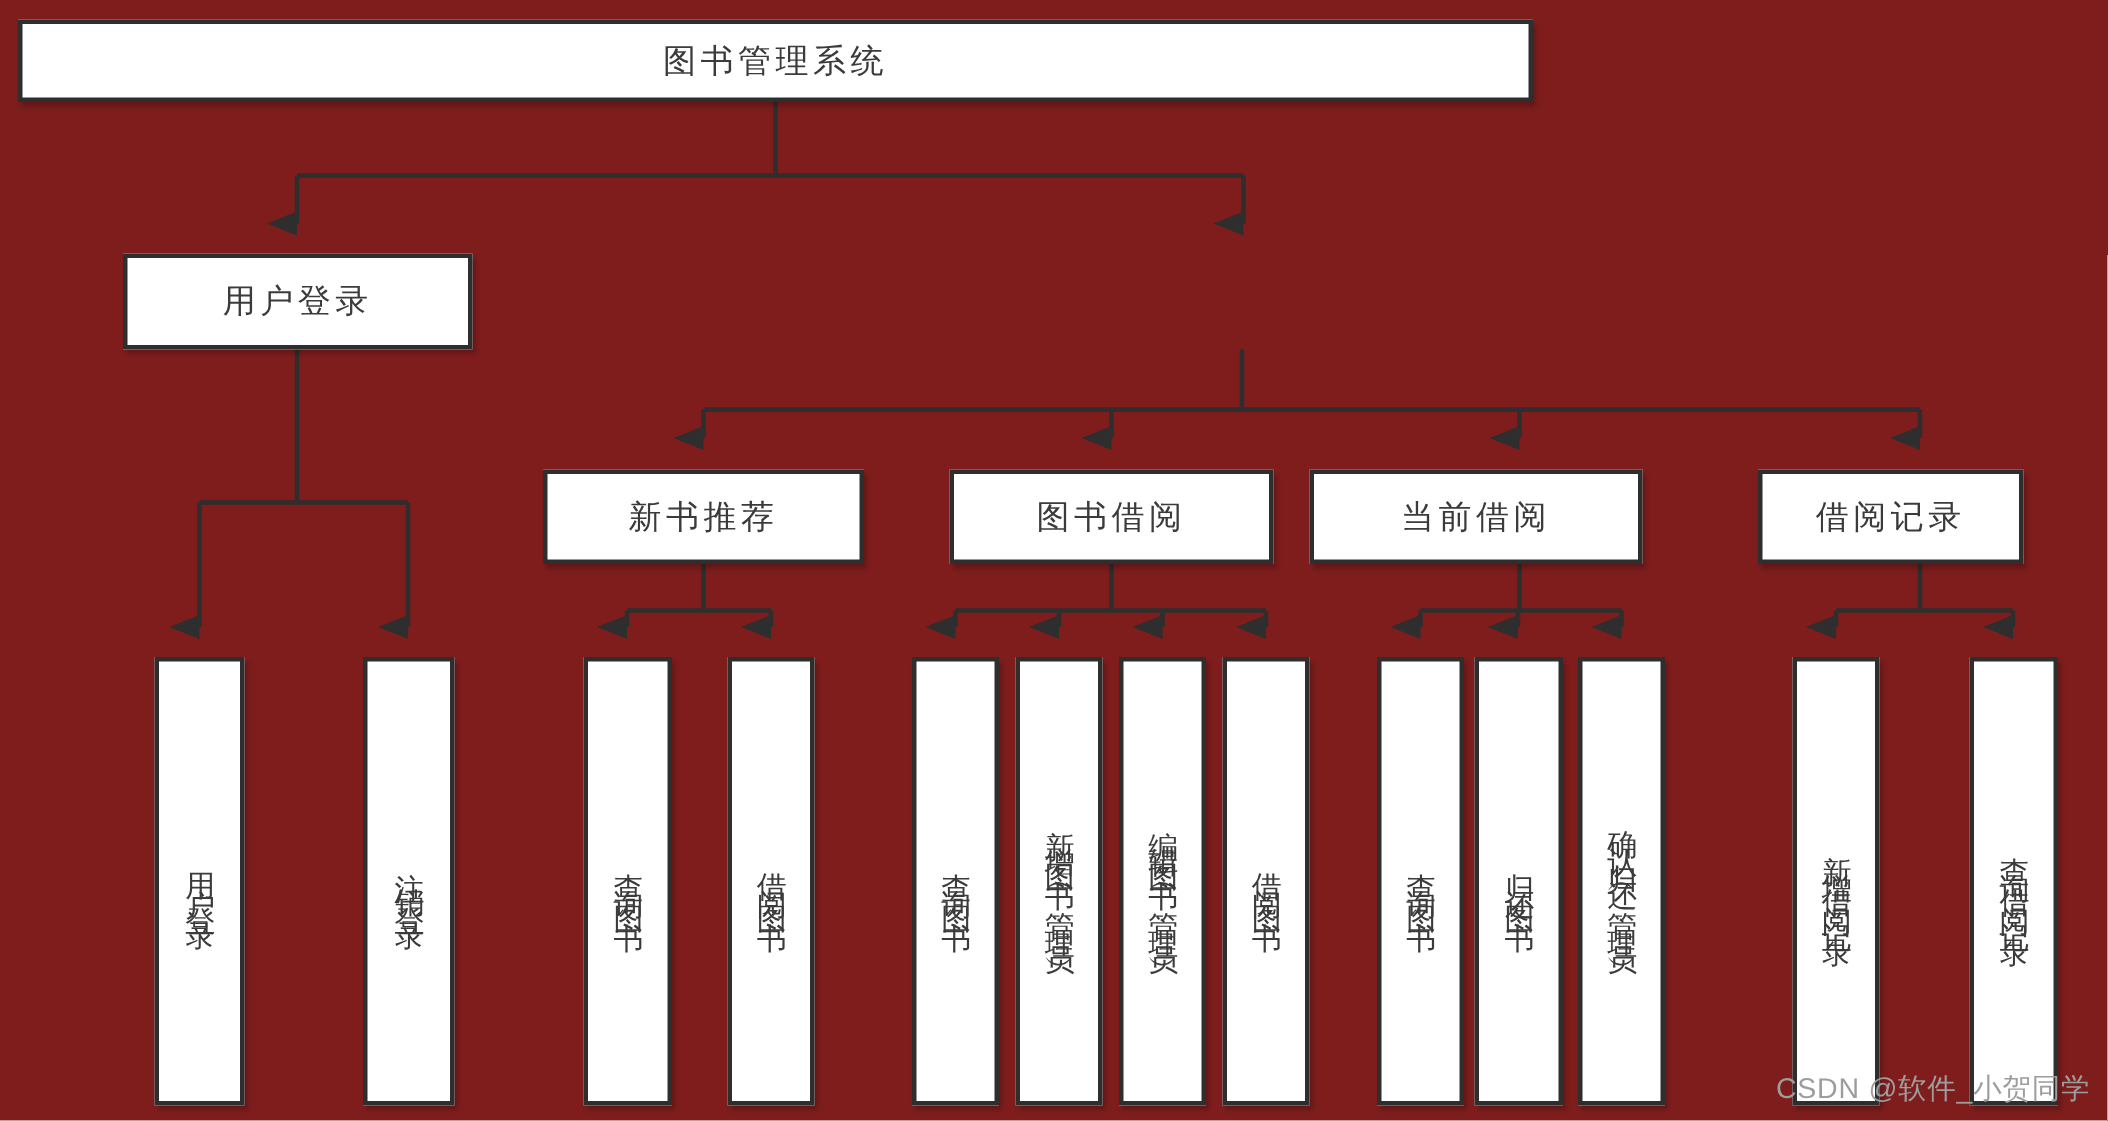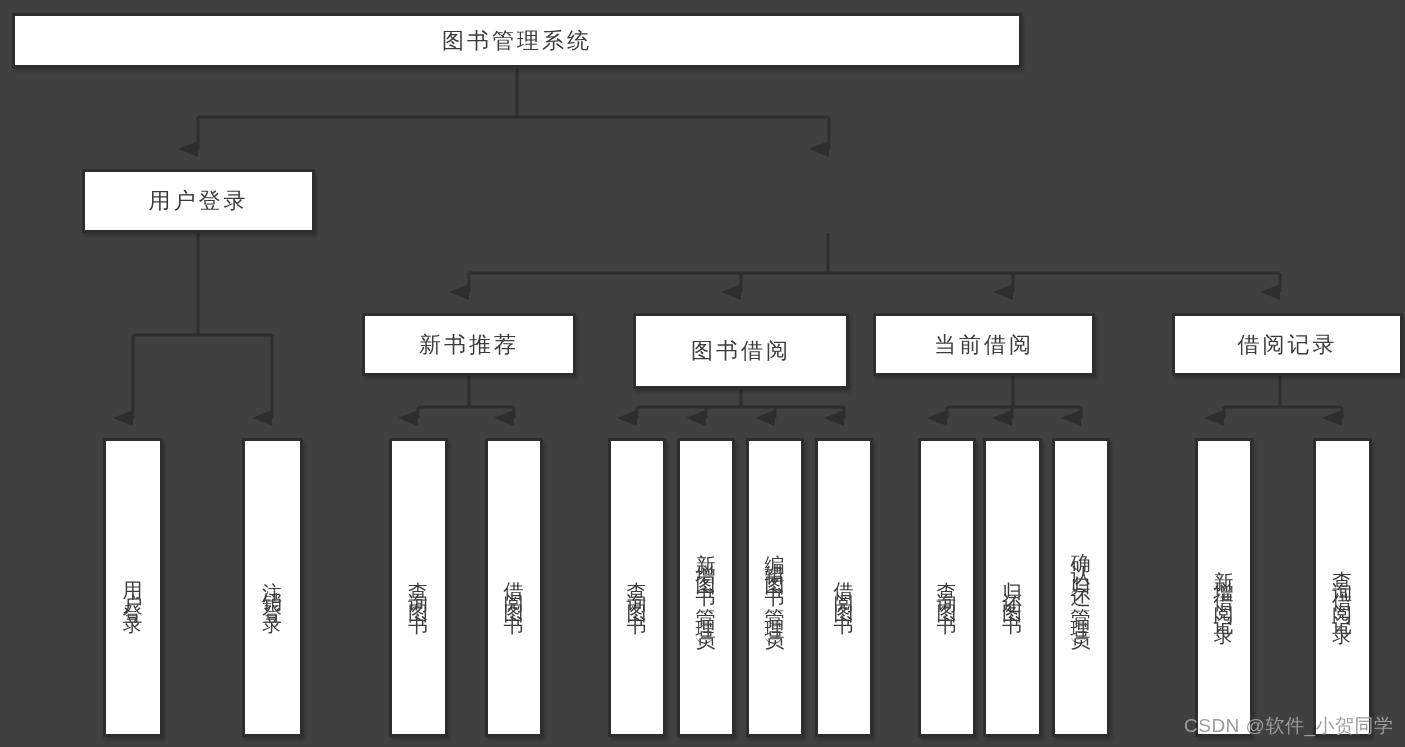--- a/index.html
+++ b/index.html
@@ -1,20 +1,20 @@
 <!DOCTYPE html>
 <html><head>
 <meta charset="utf-8">
 <style>
   html, body { margin: 0; padding: 0; background: #ffffff; }
   .stage {
     position: relative;
     width: 1405px;
     height: 747px;
-    background: #404040;
+    background: #7f1d1d;
     font-family: "Liberation Sans", sans-serif;
     overflow: hidden;
   }
   .connectors {
     position: absolute;
     left: 0; top: 0;
     z-index: 1;
   }
   .box {
     position: absolute;
@@ -104,27 +104,27 @@
     <span>图书管理系统</span>
   </div>
 
   <div class="box h" style="left:82px; top:169px; width:233px; height:64px">
     <span>用户登录</span>
   </div>
 
   <div class="box h" style="left:362px; top:313px; width:214px; height:63px">
     <span>新书推荐</span>
   </div>
-  <div class="box h" style="left:633px; top:313px; width:216px; height:76px">
+  <div class="box h" style="left:633px; top:313px; width:216px; height:63px">
     <span>图书借阅</span>
   </div>
   <div class="box h" style="left:873px; top:313px; width:222px; height:63px">
     <span>当前借阅</span>
   </div>
-  <div class="box h" style="left:1172px; top:313px; width:231px; height:63px">
+  <div class="box h" style="left:1172px; top:313px; width:177px; height:63px">
     <span>借阅记录</span>
   </div>
 
   <div class="box v" style="left:103px; top:438px; width:60px; height:299px">
     <span>用户登录</span>
   </div>
   <div class="box v" style="left:242px; top:438px; width:61px; height:299px">
     <span>注销登录</span>
   </div>
 

